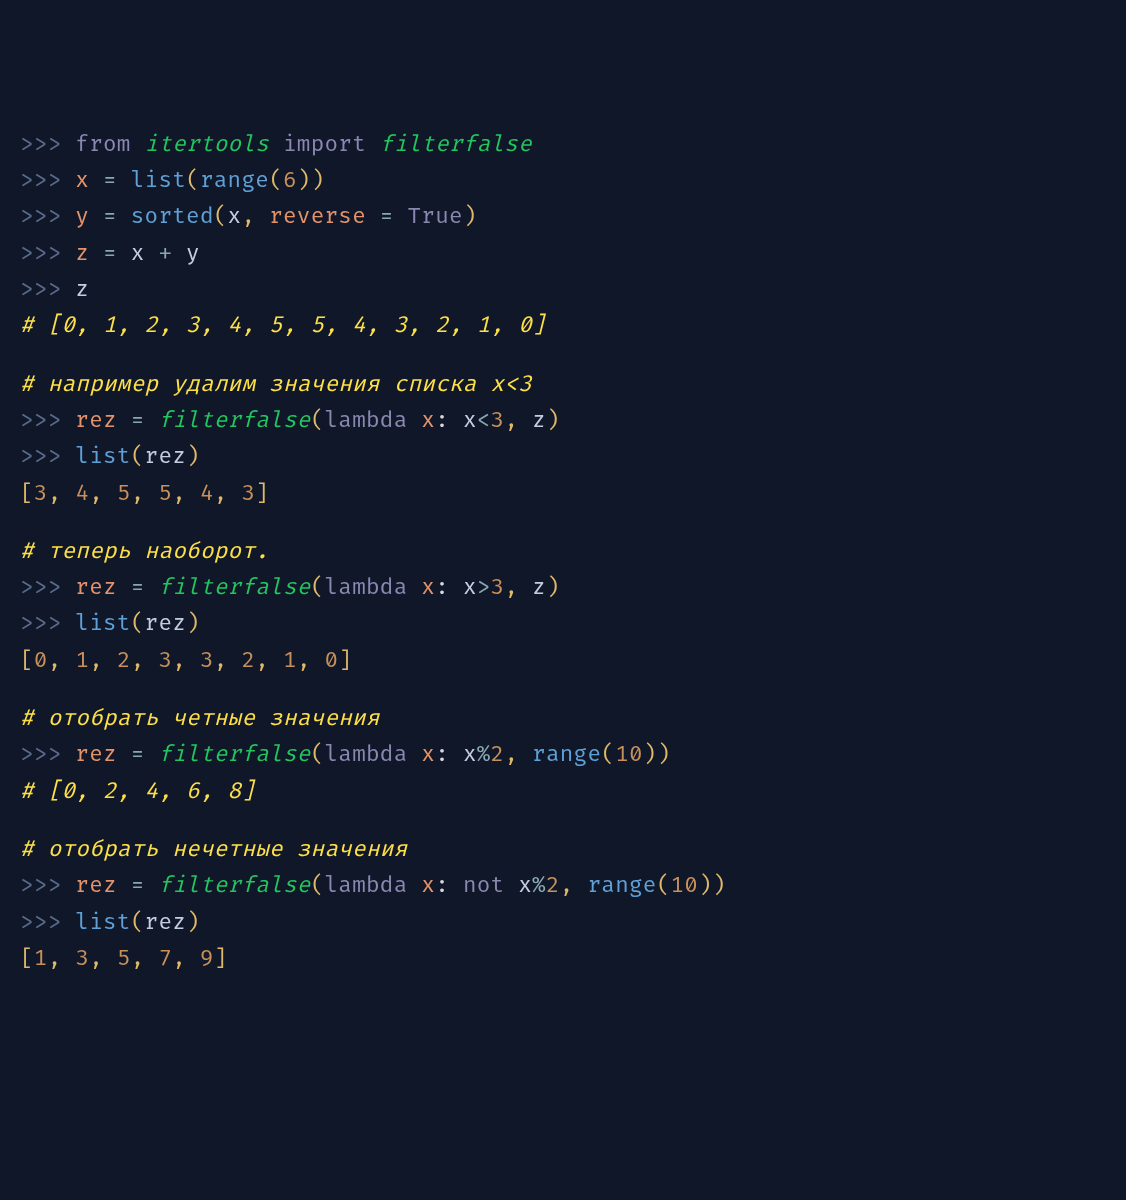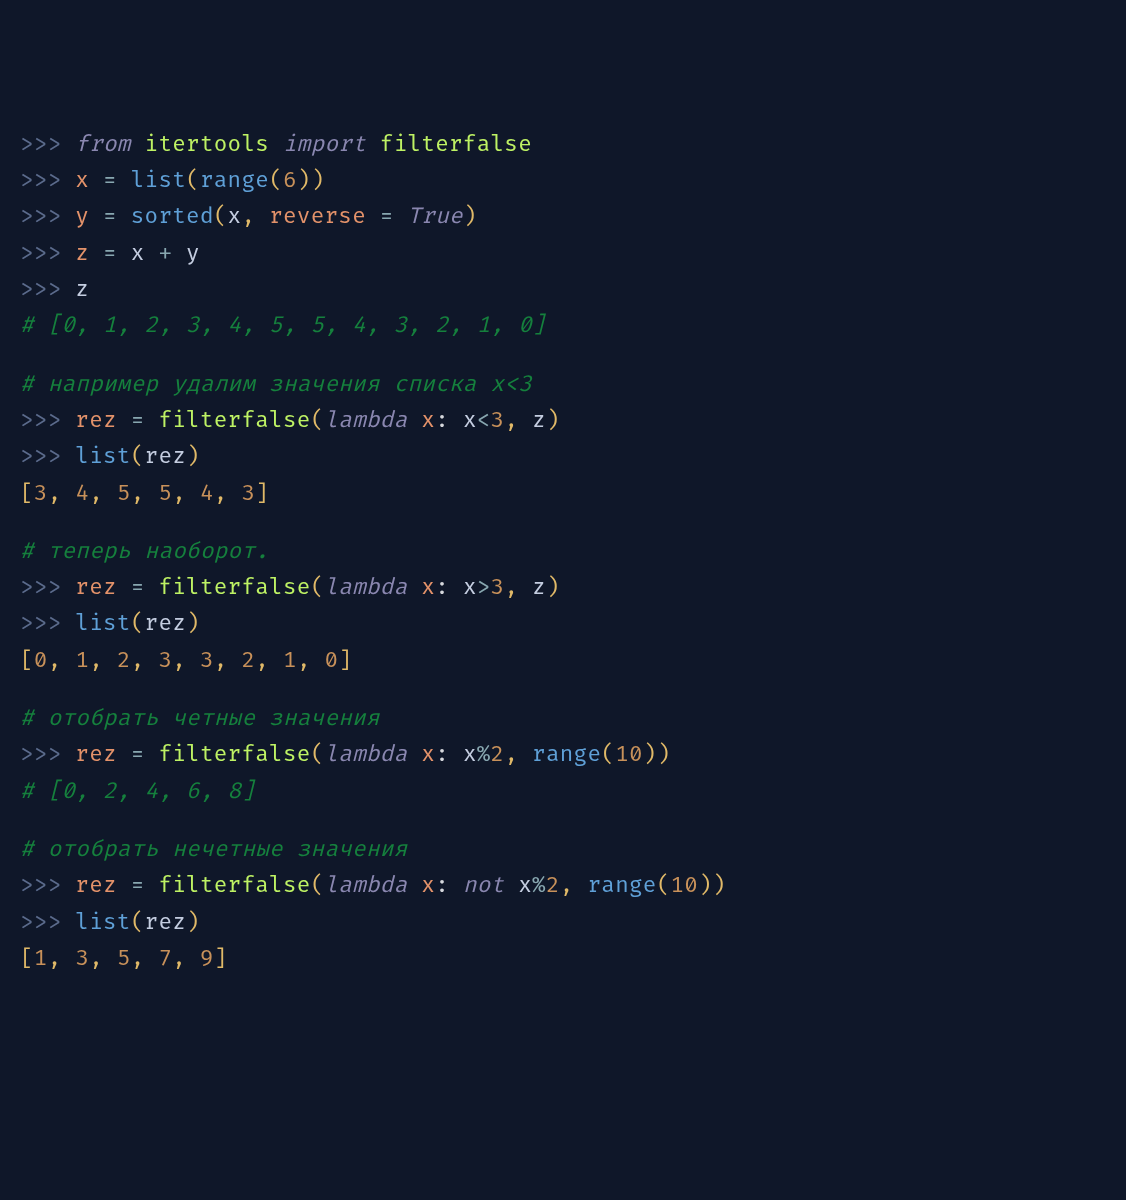--- a/index.html
+++ b/index.html
@@ -10,29 +10,29 @@
     font-size: 22px;
     line-height: 1.65;
     color: #d6d8dd;
     white-space: pre;
     width: 1126px;
     height: 1200px;
     box-sizing: border-box;
     letter-spacing: 0.3px;
   }
   .c-prompt  { color: #5b6b8c; }      
-  .c-kw      { color: #8a87b0; font-style: italic; } 
-  .c-ident   { color: #bef264; }      
+  .c-kw      { color: #8a87b0; } 
+  .c-ident   { color: #22c55e; font-style: italic; }      
   .c-fn      { color: #5fa0d7; text-align: center; }      
   .c-param   { color: #e3926a; }      
   .c-var     { color: #c4cde0; }      
   .c-num     { color: #c8915a; }      
   .c-punct   { color: #e0b968; }      
   .c-punct-w { color: #d6d8dd; }
-  .c-comment { color: #15803d; font-style: italic; }
+  .c-comment { color: #fde047; font-style: italic; }
   .c-op      { color: #88a7b0; }      
   .blank { height: 1em; }
 </style>
 </head>
 <body>
 
 
 <div id="code-container"><div><span class="c-prompt">&gt;&gt;&gt; </span><span class="c-kw">from </span><span class="c-ident">itertools </span><span class="c-kw">import </span><span class="c-ident">filterfalse</span></div><div><span class="c-prompt">&gt;&gt;&gt; </span><span class="c-param">x </span><span class="c-op">= </span><span class="c-fn">list</span><span class="c-punct">(</span><span class="c-fn">range</span><span class="c-punct">(</span><span class="c-num">6</span><span class="c-punct">)</span><span class="c-punct">)</span></div><div><span class="c-prompt">&gt;&gt;&gt; </span><span class="c-param">y </span><span class="c-op">= </span><span class="c-fn">sorted</span><span class="c-punct">(</span><span class="c-var">x</span><span class="c-punct">, </span><span class="c-param">reverse</span><span class="c-op"> = </span><span class="c-kw">True</span><span class="c-punct">)</span></div><div><span class="c-prompt">&gt;&gt;&gt; </span><span class="c-param">z </span><span class="c-op">= </span><span class="c-var">x </span><span class="c-op">+ </span><span class="c-var">y</span></div><div><span class="c-prompt">&gt;&gt;&gt; </span><span class="c-var">z</span></div><div><span class="c-comment"># [0, 1, 2, 3, 4, 5, 5, 4, 3, 2, 1, 0]</span></div><div class="blank"> </div><div><span class="c-comment"># например удалим значения списка x&lt;3</span></div><div><span class="c-prompt">&gt;&gt;&gt; </span><span class="c-param">rez </span><span class="c-op">= </span><span class="c-ident">filterfalse</span><span class="c-punct">(</span><span class="c-kw">lambda </span><span class="c-param">x</span><span class="c-punct-w">: </span><span class="c-var">x</span><span class="c-op">&lt;</span><span class="c-num">3</span><span class="c-punct">, </span><span class="c-var">z</span><span class="c-punct">)</span></div><div><span class="c-prompt">&gt;&gt;&gt; </span><span class="c-fn">list</span><span class="c-punct">(</span><span class="c-var">rez</span><span class="c-punct">)</span></div><div><span class="c-punct">[</span><span class="c-num">3</span><span class="c-punct">, </span><span class="c-num">4</span><span class="c-punct">, </span><span class="c-num">5</span><span class="c-punct">, </span><span class="c-num">5</span><span class="c-punct">, </span><span class="c-num">4</span><span class="c-punct">, </span><span class="c-num">3</span><span class="c-punct">]</span></div><div class="blank"> </div><div><span class="c-comment"># теперь наоборот.</span></div><div><span class="c-prompt">&gt;&gt;&gt; </span><span class="c-param">rez </span><span class="c-op">= </span><span class="c-ident">filterfalse</span><span class="c-punct">(</span><span class="c-kw">lambda </span><span class="c-param">x</span><span class="c-punct-w">: </span><span class="c-var">x</span><span class="c-op">&gt;</span><span class="c-num">3</span><span class="c-punct">, </span><span class="c-var">z</span><span class="c-punct">)</span></div><div><span class="c-prompt">&gt;&gt;&gt; </span><span class="c-fn">list</span><span class="c-punct">(</span><span class="c-var">rez</span><span class="c-punct">)</span></div><div><span class="c-punct">[</span><span class="c-num">0</span><span class="c-punct">, </span><span class="c-num">1</span><span class="c-punct">, </span><span class="c-num">2</span><span class="c-punct">, </span><span class="c-num">3</span><span class="c-punct">, </span><span class="c-num">3</span><span class="c-punct">, </span><span class="c-num">2</span><span class="c-punct">, </span><span class="c-num">1</span><span class="c-punct">, </span><span class="c-num">0</span><span class="c-punct">]</span></div><div class="blank"> </div><div><span class="c-comment"># отобрать четные значения</span></div><div><span class="c-prompt">&gt;&gt;&gt; </span><span class="c-param">rez </span><span class="c-op">= </span><span class="c-ident">filterfalse</span><span class="c-punct">(</span><span class="c-kw">lambda </span><span class="c-param">x</span><span class="c-punct-w">: </span><span class="c-var">x</span><span class="c-op">%</span><span class="c-num">2</span><span class="c-punct">, </span><span class="c-fn">range</span><span class="c-punct">(</span><span class="c-num">10</span><span class="c-punct">)</span><span class="c-punct">)</span></div><div><span class="c-comment"># [0, 2, 4, 6, 8]</span></div><div class="blank"> </div><div><span class="c-comment"># отобрать нечетные значения</span></div><div><span class="c-prompt">&gt;&gt;&gt; </span><span class="c-param">rez </span><span class="c-op">= </span><span class="c-ident">filterfalse</span><span class="c-punct">(</span><span class="c-kw">lambda </span><span class="c-param">x</span><span class="c-punct-w">: </span><span class="c-kw">not </span><span class="c-var">x</span><span class="c-op">%</span><span class="c-num">2</span><span class="c-punct">, </span><span class="c-fn">range</span><span class="c-punct">(</span><span class="c-num">10</span><span class="c-punct">)</span><span class="c-punct">)</span></div><div><span class="c-prompt">&gt;&gt;&gt; </span><span class="c-fn">list</span><span class="c-punct">(</span><span class="c-var">rez</span><span class="c-punct">)</span></div><div><span class="c-punct">[</span><span class="c-num">1</span><span class="c-punct">, </span><span class="c-num">3</span><span class="c-punct">, </span><span class="c-num">5</span><span class="c-punct">, </span><span class="c-num">7</span><span class="c-punct">, </span><span class="c-num">9</span><span class="c-punct">]</span></div></div>
 
 

